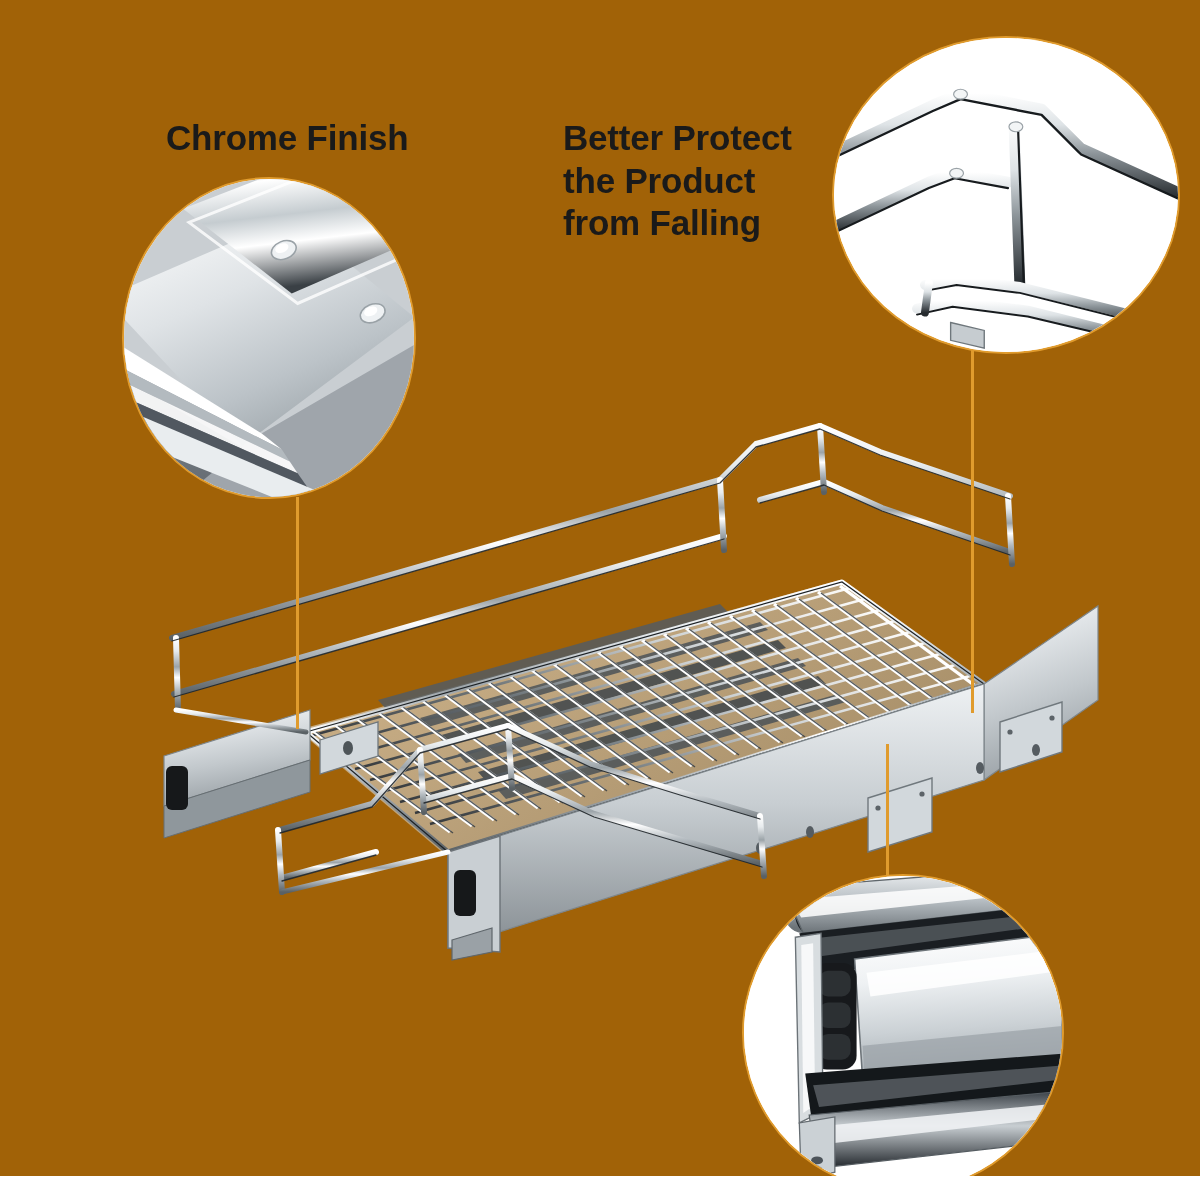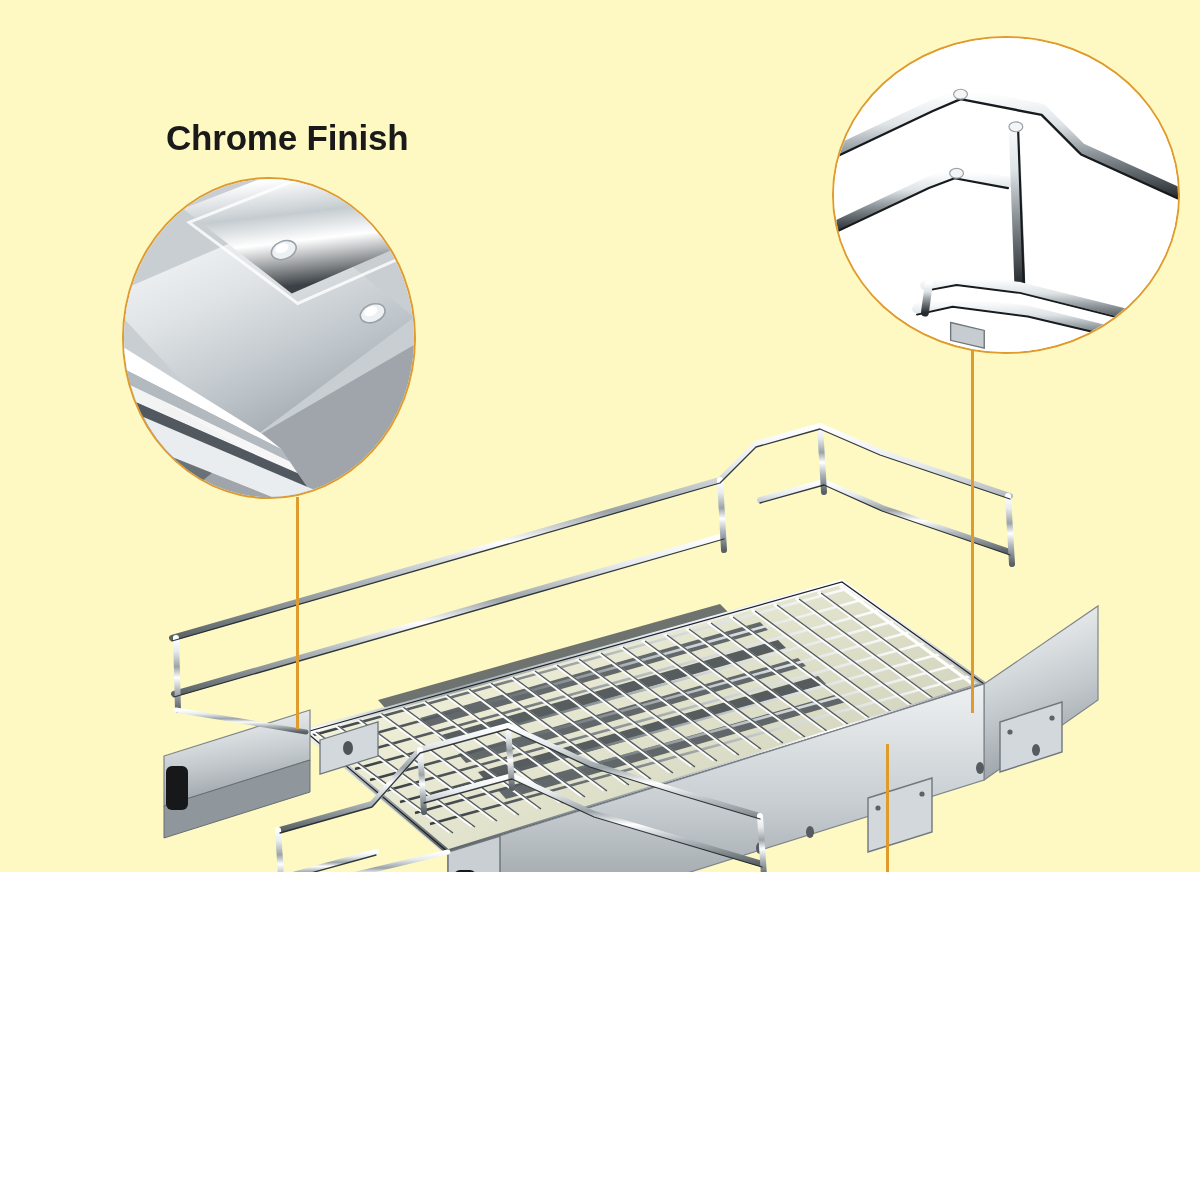--- a/index.html
+++ b/index.html
@@ -3,22 +3,22 @@
 <meta charset="utf-8">
 <style>
   html, body {
     margin: 0;
     padding: 0;
     background: #ffffff;
   }
   #stage {
     position: relative;
     width: 1200px;
-    height: 872px;
-    background: #fef9c3;
+    height: 1176px;
+    background: #a16207;
     overflow: hidden;
     font-family: "Liberation Sans", sans-serif;
   }
 
   
   .callout-label {
     position: absolute;
     color: #1a1a1a;
     font-family: "Liberation Sans", sans-serif;
     font-weight: 700;
@@ -439,15 +439,18 @@
         <polygon points="72,254 322,230 322,244 78,272" fill="#eef1f3" opacity="0.9"></polygon>
 
         <polygon points="56,250 92,244 92,300 58,308" fill="#cbd1d5" stroke="#656c71" stroke-width="1.3"></polygon>
         <ellipse cx="74" cy="288" rx="6" ry="4" fill="#4c5359"></ellipse>
       </svg>
     </div>
   </div>
 
   <div class="callout-label" id="label-chrome">Chrome Finish</div>
 
+  <div class="callout-label" id="label-protect">Better Protect
+the Product
+from Falling</div>
 
 
 </div>
 
 </body></html>

